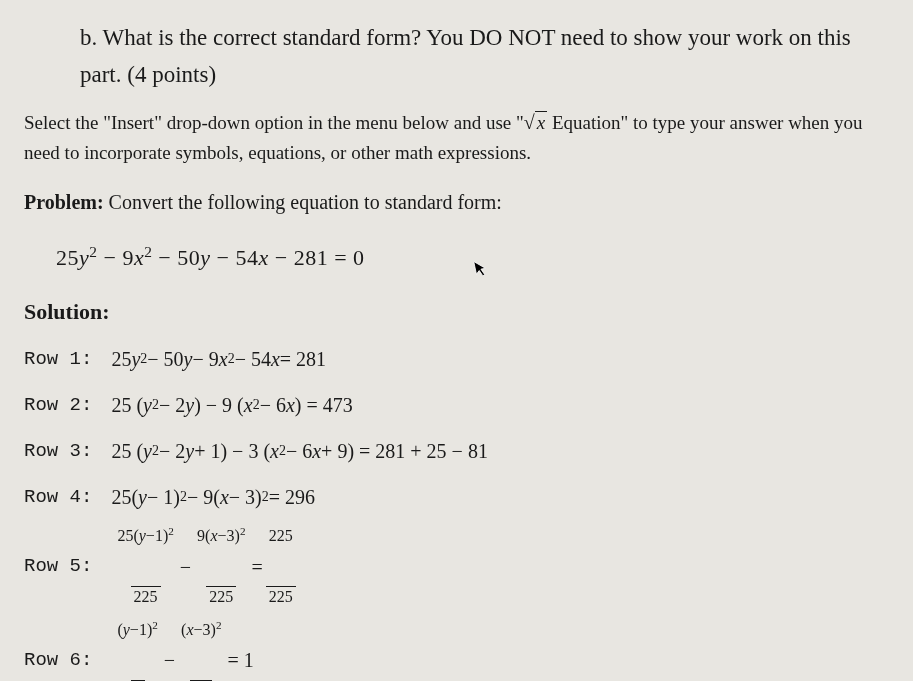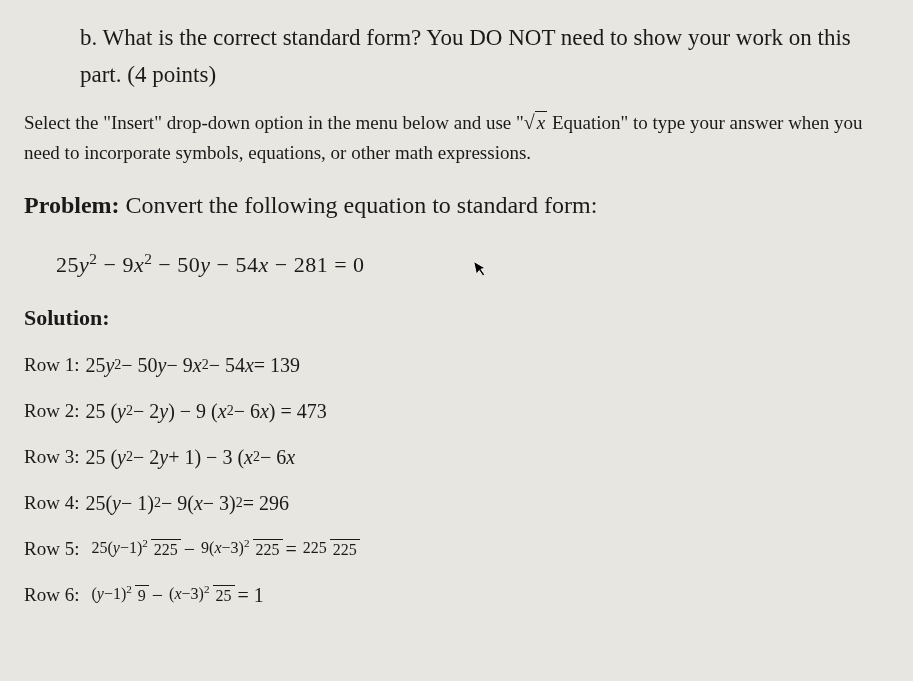--- a/index.html
+++ b/index.html
@@ -22,21 +22,21 @@
       margin-left: 56px;
       margin-bottom: 12px;
       font-size: 23px;
     }
     .instruction {
       margin-bottom: 18px;
       font-size: 19px;
     }
     .problem-line {
       margin-bottom: 22px;
-      font-size: 24px;
+      font-size: 20px;
     }
     .problem-label {
       font-weight: bold;
     }
     .equation {
       font-family: 'Times New Roman', serif;
       font-size: 22px;
       margin: 12px 0 18px 0;
     }
     .solution-label {
@@ -46,23 +46,23 @@
     }
     .row-line {
       font-family: 'Times New Roman', serif;
       font-size: 20px;
       margin: 14px 0;
       display: flex;
       align-items: center;
       white-space: nowrap;
     }
     .row-label {
-      font-family: Liberation Serif, serif;
+      font-family: Liberation Mono, monospace;
       font-size: 19px;
-      margin-right: 6px;
+      margin-right: 19px;
     }
     .math {
       font-family: 'Times New Roman', serif;
       font-style: italic;
     }
     .upright {
       font-style: normal;
     }
     sup {
       font-size: 0.7em;
@@ -77,25 +77,27 @@
     .sqrt-sym {
       font-size: 20px;
     }
     .sqrt-arg {
       border-top: 1px solid #1a1a1a;
       font-style: italic;
       padding: 0 2px;
     }
     .frac {
       display: inline-flex;
+      flex-direction: column;
       align-items: center;
       vertical-align: middle;
       font-size: 16px;
       line-height: 1.15;
       margin: 0 3px;
+      gap: 40px;
     }
     .frac .num {
       padding: 0 3px 1px 3px;
     }
     .frac .den {
       border-top: 1px solid #1a1a1a;
       padding: 1px 3px 0 3px;
     }
     .cursor {
       position: absolute;
@@ -136,21 +138,21 @@
   <span class="upright">25</span>
     <span class="math">y</span>
     <sup class="upright">2</sup>
     <span class="upright"> − 50</span>
     <span class="math">y</span>
     <span class="upright"> − 9</span>
     <span class="math">x</span>
     <sup class="upright">2</sup>
     <span class="upright"> − 54</span>
     <span class="math">x</span>
-    <span class="upright"> = 139</span>
+    <span class="upright"> = 281</span>
 </div>
 
 <div class="row-line">
   <span class="row-label">Row 2: </span>
   <span class="upright"> 25 (</span>
     <span class="math">y</span>
     <sup class="upright">2</sup>
     <span class="upright"> − 2</span>
     <span class="math">y</span>
     <span class="upright">) − 9 (</span>
@@ -166,20 +168,21 @@
   <span class="upright"> 25 (</span>
     <span class="math">y</span>
     <sup class="upright">2</sup>
     <span class="upright"> − 2</span>
     <span class="math">y</span>
     <span class="upright"> + 1) − 3 (</span>
     <span class="math">x</span>
     <sup class="upright">2</sup>
     <span class="upright"> − 6</span>
     <span class="math">x</span>
+    <span class="upright"> + 9) = 281 + 25 − 81</span>
 </div>
 
 <div class="row-line">
   <span class="row-label">Row 4: </span>
   <span class="upright"> 25(</span>
     <span class="math">y</span>
     <span class="upright"> − 1)</span>
     <sup class="upright">2</sup>
     <span class="upright"> − 9(</span>
     <span class="math">x</span>

